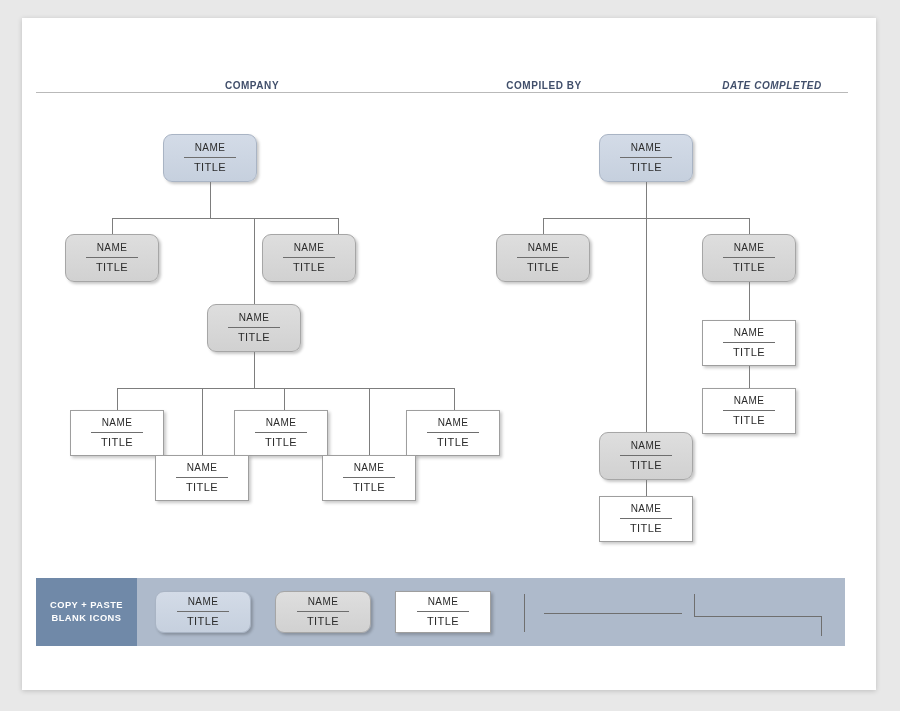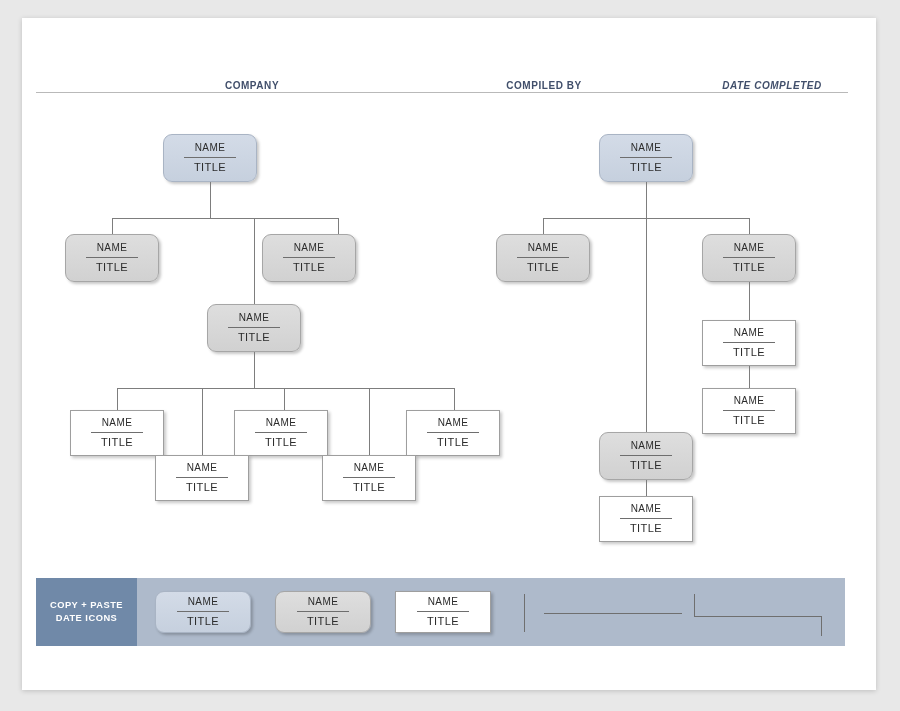--- a/index.html
+++ b/index.html
@@ -273,21 +273,21 @@
     <div class="node white" style="left:577px; top:478px; width:94px; height:46px;">
       <span class="nm">NAME</span>
       <span class="sep"></span>
       <span class="tl">TITLE</span>
     </div>
 
     <div id="legend">
       <div id="legend-label">
         <span>
           <span>COPY + PASTE</span><br>
-          <span>DATE ICONS</span>
+          <span>BLANK ICONS</span>
         </span>
       </div>
 
       <div class="node blue legend-node" id="lg-box-1">
         <span class="nm">NAME</span>
         <span class="sep"></span>
         <span class="tl">TITLE</span>
       </div>
       <div class="node gray legend-node" id="lg-box-2">
         <span class="nm">NAME</span>

